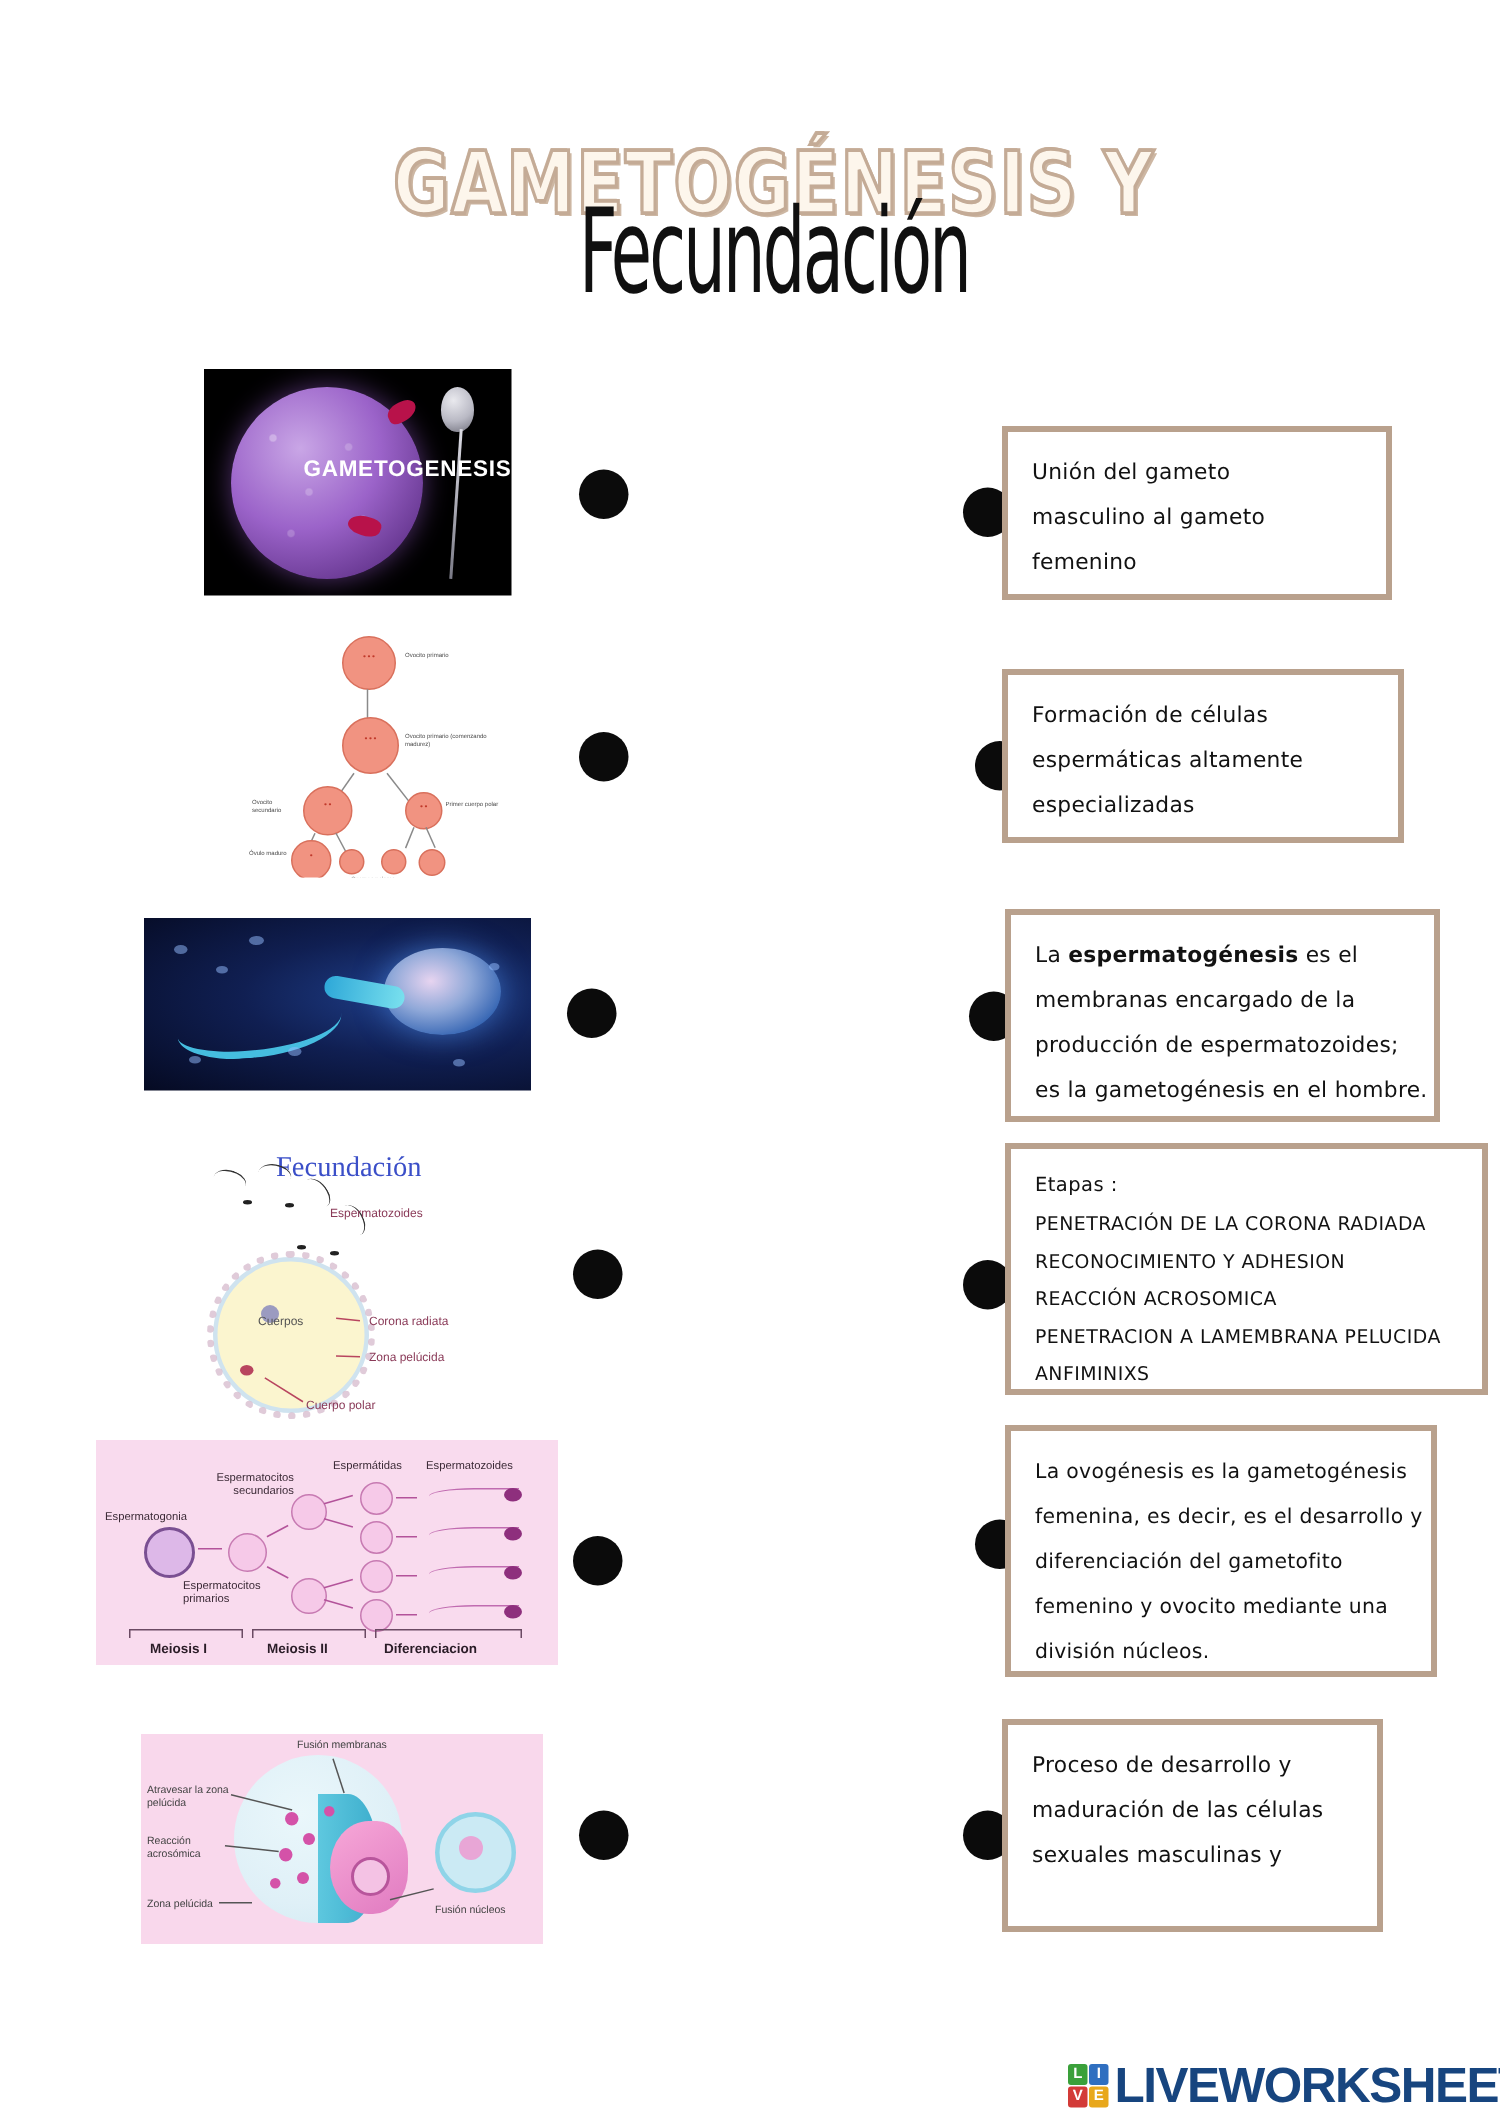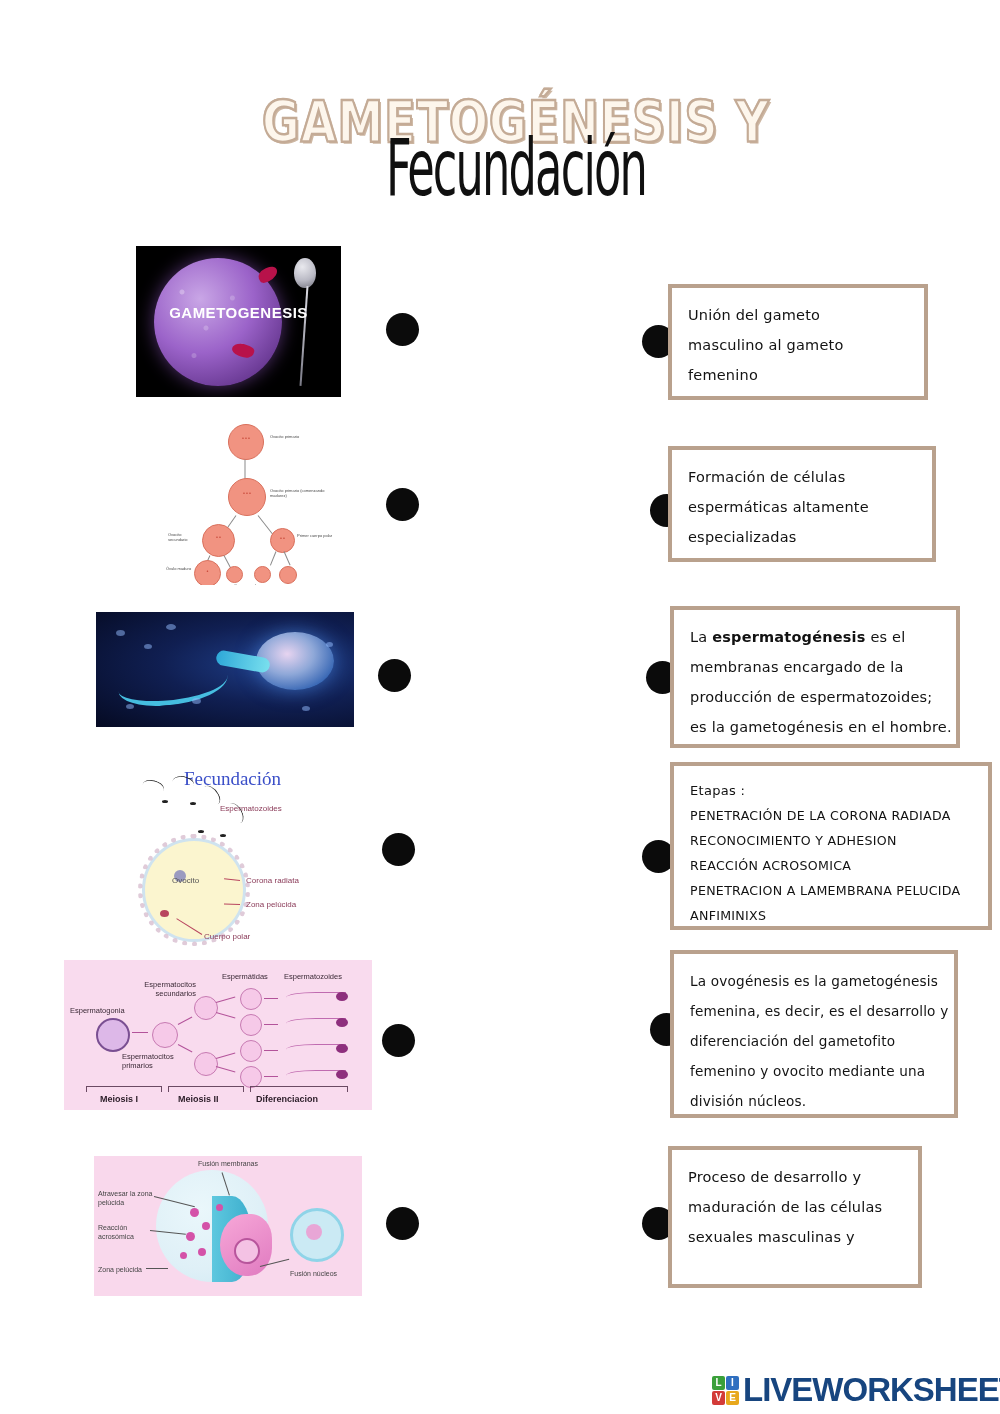--- a/index.html
+++ b/index.html
@@ -52,21 +52,21 @@
       radial-gradient(circle at 70% 70%, rgba(255,255,255,.18) 0 2px, transparent 3px),
       radial-gradient(circle at 30% 78%, rgba(255,255,255,.20) 0 2px, transparent 3px);
   }
   #img1 .red1{position:absolute;left:122px;top:22px;width:20px;height:13px;border-radius:50% 40% 60% 30%;background:#b8124a;transform:rotate(-25deg);}
   #img1 .red2{position:absolute;left:96px;top:98px;width:22px;height:13px;border-radius:60% 30% 50% 40%;background:#b8124a;transform:rotate(20deg);}
   #img1 .sperm-head{position:absolute;left:158px;top:12px;width:22px;height:30px;border-radius:50% 50% 48% 48%;
      background:radial-gradient(circle at 38% 30%,#e9e9ee 0%,#b9b9c4 55%,#6e6e7a 100%);}
   #img1 .sperm-tail{position:absolute;left:167px;top:40px;width:2px;height:100px;
      background:linear-gradient(to bottom,#dcdce4,#7a7a86);transform:rotate(4deg);}
   #img1 .cap{
-    position:absolute;left:0;top:58px;width:205px;text-align:center;
+    position:absolute;left:0;top:58px;width:205px;text-align:right;
     font-family:"Liberation Sans", sans-serif;font-size:15px;font-weight:bold;
     color:#ffffff;letter-spacing:.5px;
   }
 
   
   #img2{left:150px;top:420px;width:180px;height:165px;background:#fff;}
   #img2 .cell{position:absolute;border-radius:50%;background:#f19381;border:1px solid #d9705c;}
   #img2 .cell .dots{position:absolute;left:50%;top:38%;transform:translate(-50%,-50%);color:#c0392b;font-size:5px;line-height:4px;}
   #img2 .lnk{position:absolute;background:#8a8a8a;height:1px;transform-origin:left center;}
   #img2 .lbl{position:absolute;font-family:"Liberation Sans",sans-serif;font-size:4px;color:#4a4a4a;line-height:5px;}
@@ -234,21 +234,21 @@
     <div class="cp"></div>
     <div class="sp" style="left:14px;top:22px;transform:rotate(25deg);"></div>
     <div class="sphead" style="left:34px;top:42px;"></div>
     <div class="sp" style="left:44px;top:18px;transform:rotate(20deg);"></div>
     <div class="sphead" style="left:62px;top:44px;"></div>
     <div class="sp" style="left:72px;top:30px;transform:rotate(60deg);"></div>
     <div class="sphead" style="left:70px;top:72px;"></div>
     <div class="sp" style="left:96px;top:48px;transform:rotate(70deg);"></div>
     <div class="sphead" style="left:92px;top:76px;"></div>
     <div class="lbl" style="left:92px;top:46px;">Espermatozoides</div>
-    <div class="lblb" style="left:44px;top:118px;">Ovocito</div>
+    <div class="lblb" style="left:44px;top:118px;">Cuerpos</div>
     <div class="lbl" style="left:118px;top:118px;">Corona radiata</div>
     <div class="lbl" style="left:118px;top:142px;">Zona pelúcida</div>
     <div class="lbl" style="left:76px;top:174px;">Cuerpo polar</div>
     <div class="ar" style="left:112px;top:122px;width:16px;transform:rotate(186deg);"></div>
     <div class="ar" style="left:112px;top:146px;width:16px;transform:rotate(182deg);"></div>
     <div class="ar" style="left:74px;top:176px;width:30px;transform:rotate(212deg);"></div>
   </div>
 
   <div class="img-card" id="img5">
     <div class="c" style="left:32px;top:58px;width:30px;height:30px;background:#ddb8e8;border:2px solid #7a4f92;"></div>

